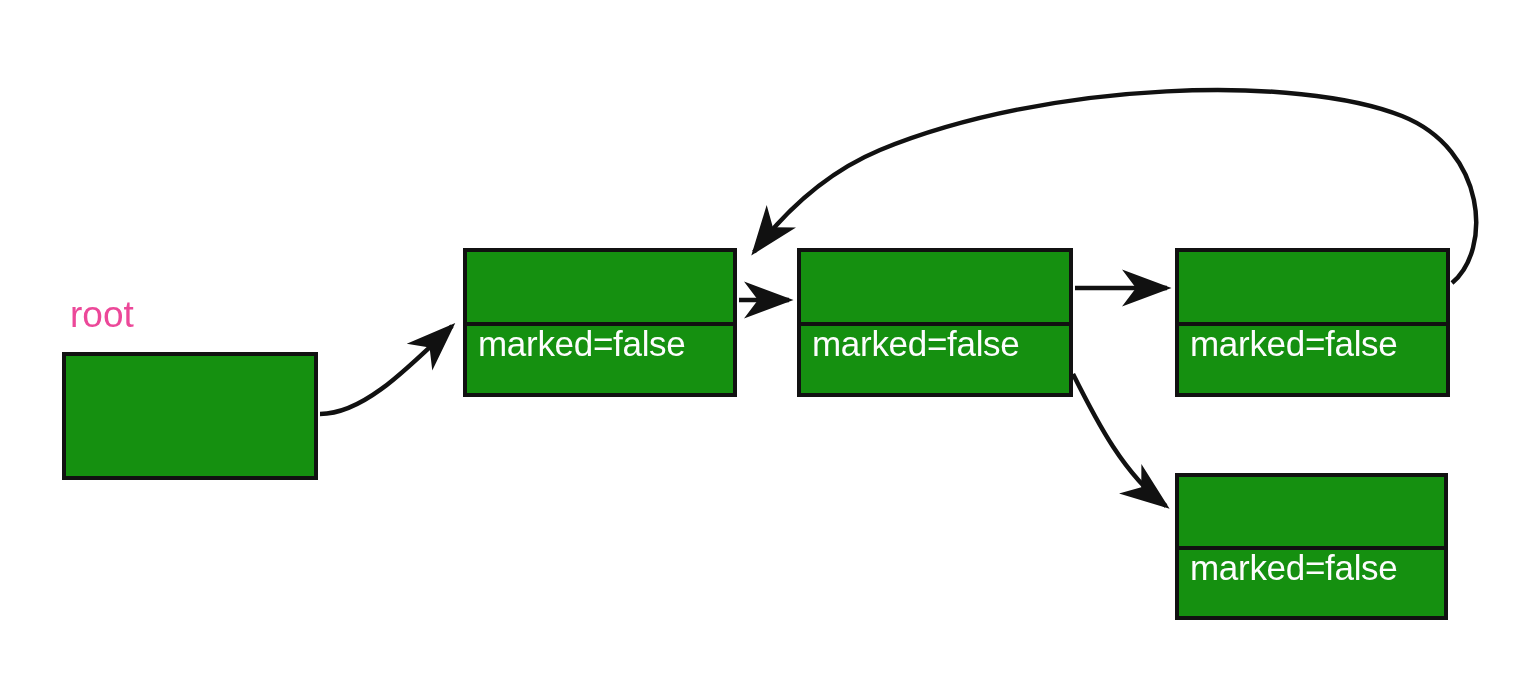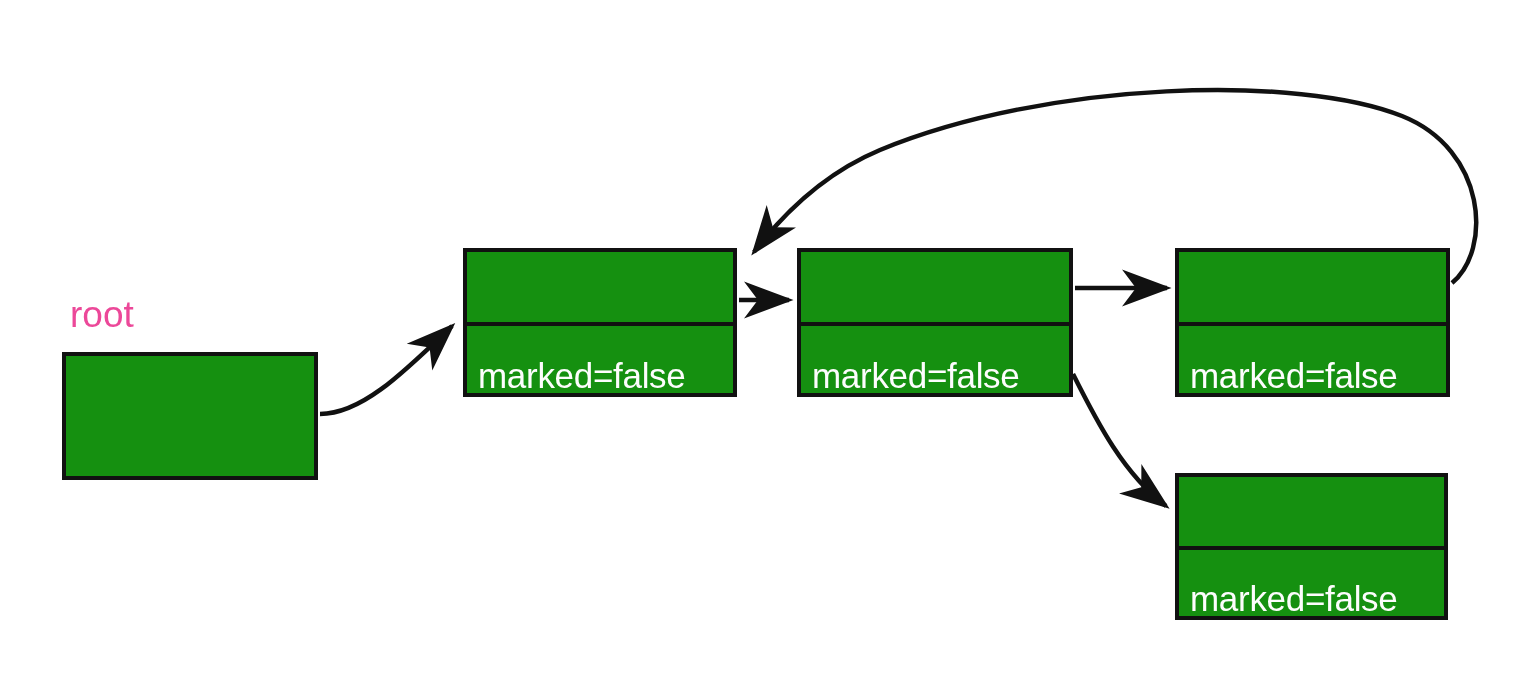--- a/index.html
+++ b/index.html
@@ -40,21 +40,21 @@
   }
   .node-divider {
     flex: 0 0 auto;
     height: 4px;
     background: #111111;
   }
   .node-bottom {
     background: #159010;
     flex: 1 1 auto;
     display: flex;
-    align-items: flex-end;
+    align-items: flex-start;
     padding-left: 11px;
     box-sizing: border-box;
   }
   .node-field-label {
     color: #fdfdfd;
     font-size: 35px;
     line-height: 1;
     letter-spacing: -0.3px;
     white-space: nowrap;
   }

